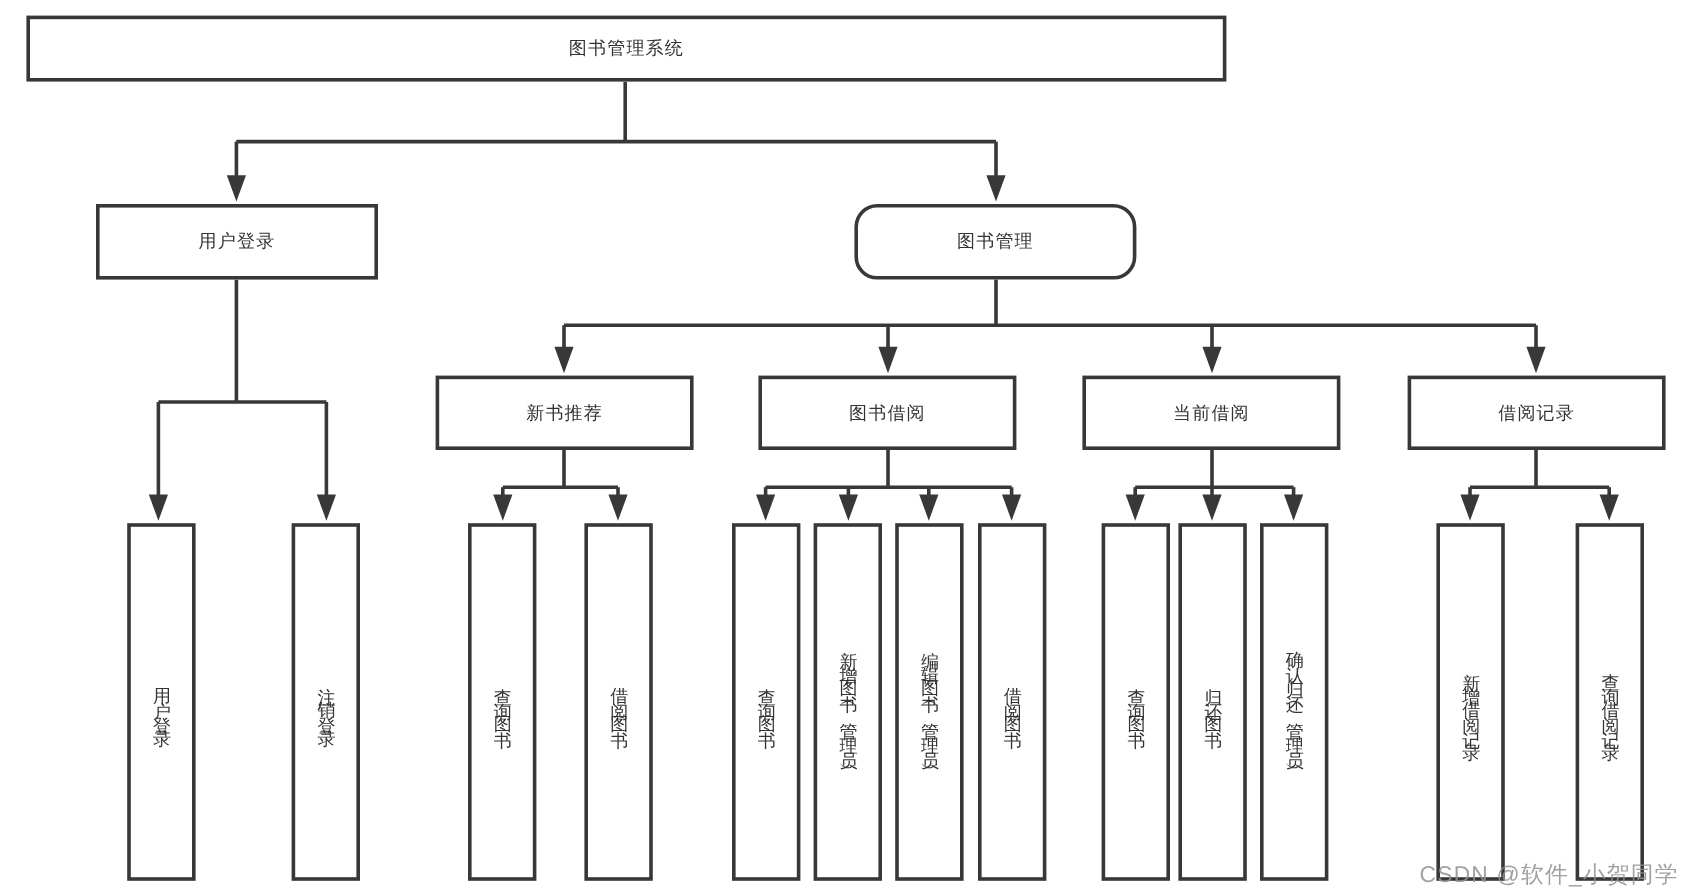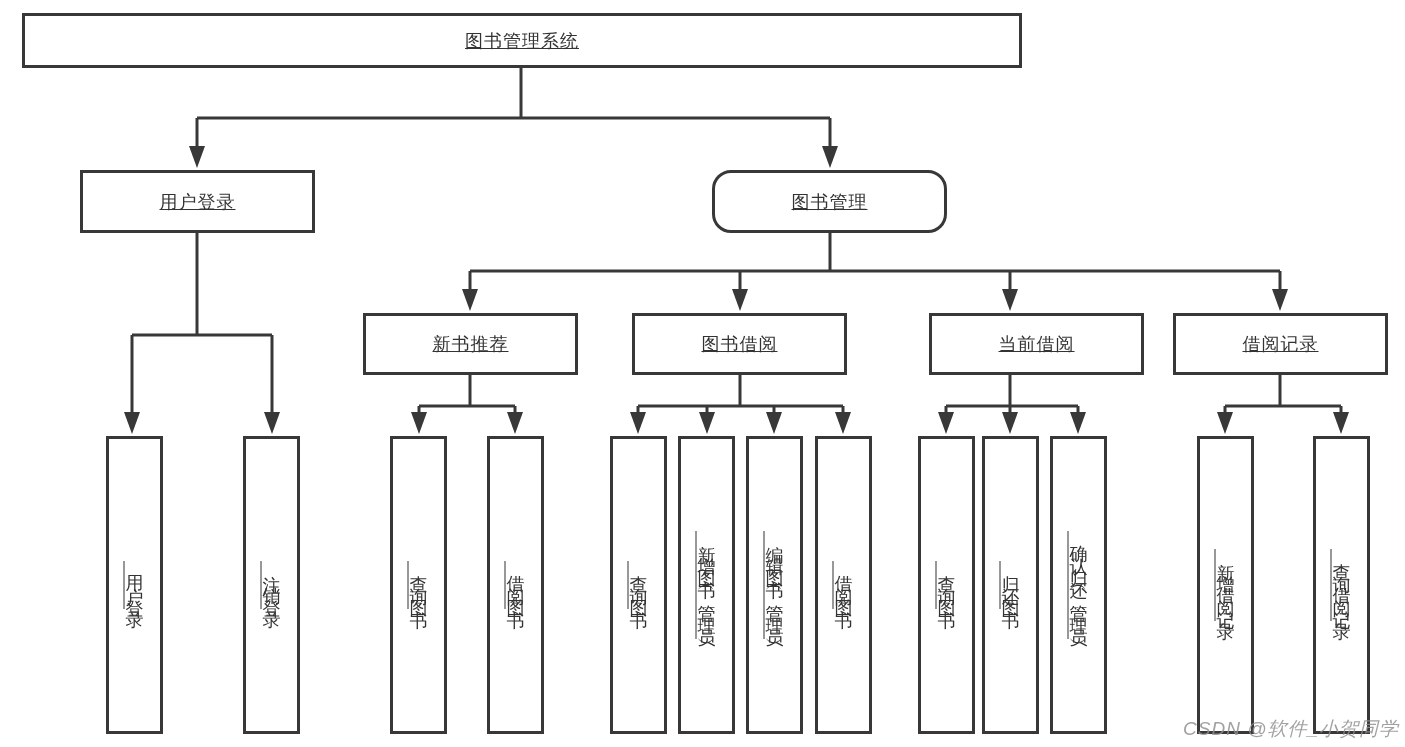--- a/index.html
+++ b/index.html
@@ -13,59 +13,57 @@
   #connectors{position:absolute;left:0;top:0;width:1405px;height:747px;}
   .node{
     position:absolute;
     box-sizing:border-box;
     border:3px solid #383838;
     background:#ffffff;
     color:#333333;
     display:flex;
     align-items:center;
     justify-content:center;
-    font-size:18px;
+    font-size:15px;
     letter-spacing:1px;
-    text-decoration:underline;
   }
   .hbox{white-space:nowrap;}
   .vbox{
     writing-mode:vertical-lr;
     text-orientation:mixed;
     letter-spacing:12px;
     line-height:1;
     padding:6px 0;
   }
   
   #n-root   {left:22px;  top:13px;  width:1000px; height:55px;}
   
   #n-login  {left:80px;  top:170px; width:235px;  height:63px;}
   #n-mgmt   {left:712px; top:170px; width:235px;  height:63px;border-radius:19px;}
   
   #n-rec    {left:363px; top:313px; width:215px;  height:62px;}
   #n-borrow {left:632px; top:313px; width:215px;  height:62px;}
-  #n-current{left:929px; top:313px; width:215px;  height:62px;text-align:right;}
+  #n-current{left:902px; top:313px; width:215px;  height:62px;text-align:right;}
   #n-records{left:1173px;top:313px; width:215px;  height:62px;}
   
   .leaf{top:436px;width:57px;height:298px;}
   #n-a1{left:106px;} #n-a2{left:243px;}
   #n-b1{left:390px;} #n-b2{left:487px;}
   #n-c1{left:610px;} #n-c2{left:678px;} #n-c3{left:746px;} #n-c4{left:815px;}
   #n-d1{left:918px;} #n-d2{left:982px;} #n-d3{left:1050px;}
   #n-e1{left:1197px;} #n-e2{left:1313px;}
   #watermark{
     position:absolute;
     right:6px;
     top:716px;
     font-size:19px;
     color:rgba(145,145,145,0.85);
     letter-spacing:1px;
     white-space:nowrap;
     z-index:5;
-    font-style:italic;
   }
 </style>
 </head>
 <body>
 
 <div id="stage">
 
   <svg id="connectors" viewBox="0 0 1405 747" xmlns="http://www.w3.org/2000/svg">
     <g stroke="#383838" stroke-width="3" fill="none">
 

